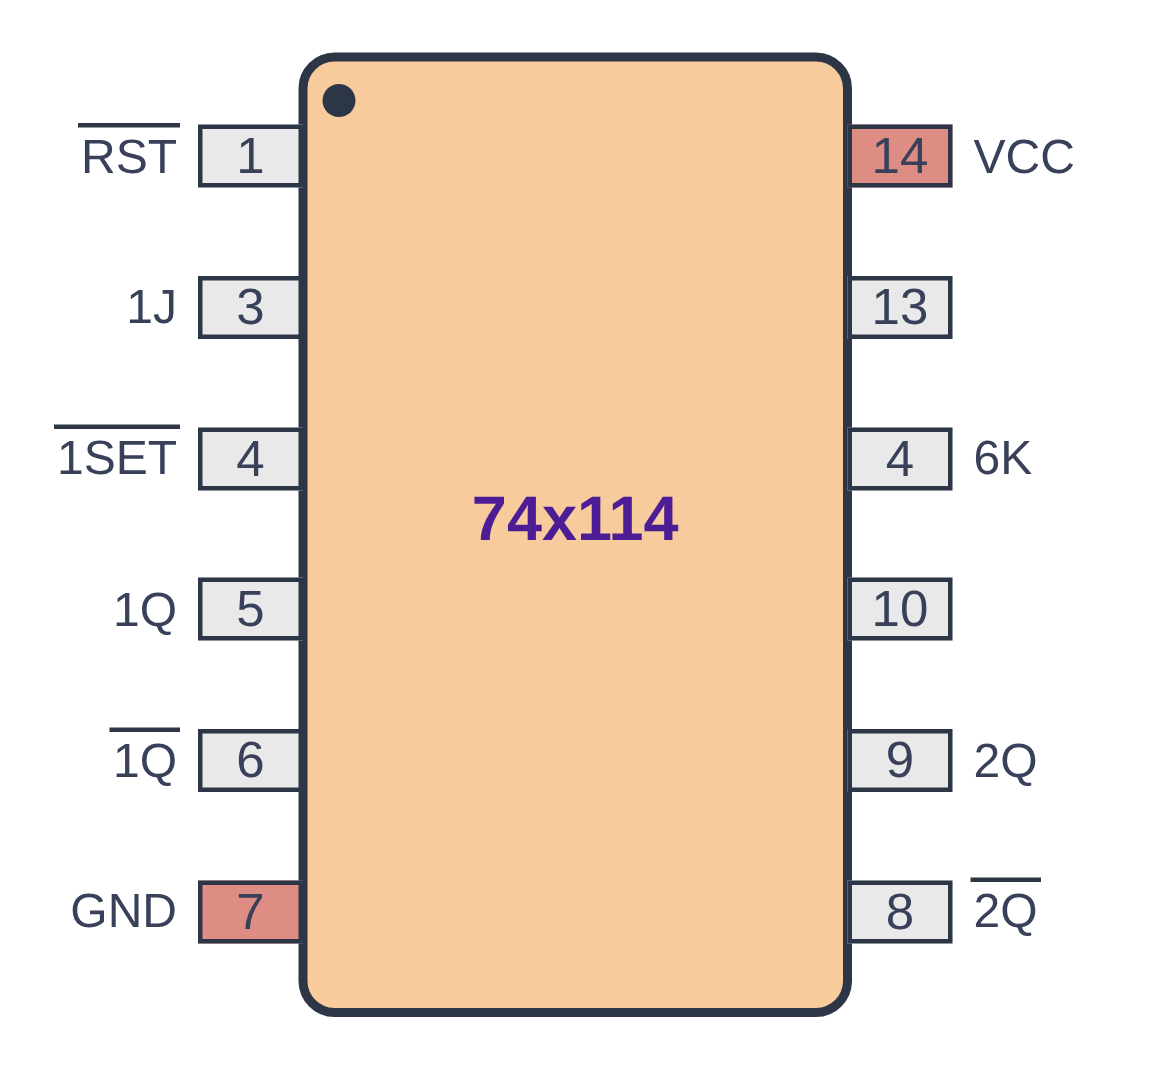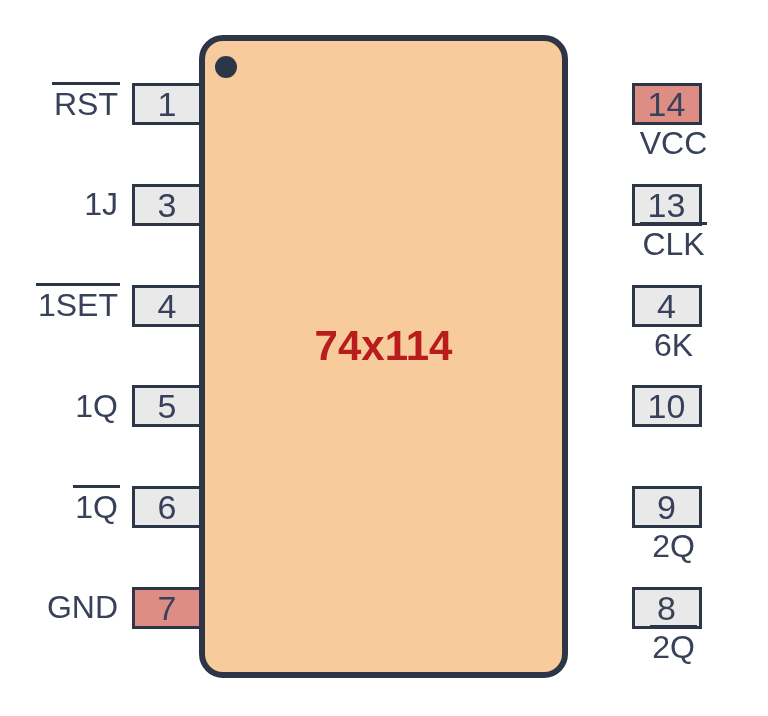--- a/index.html
+++ b/index.html
@@ -42,40 +42,40 @@
   }
   .chip-title {
     position: absolute;
     left: 0;
     right: 0;
     top: 284px;
     text-align: center;
     font-size: 42px;
     line-height: 42px;
     font-weight: bold;
-    color: #b91c1c;
+    color: #4c1d95;
     letter-spacing: 0px;
   }
   .pin-col {
     position: absolute;
     top: 83px;
     height: 546px;
     display: flex;
     flex-direction: column;
     justify-content: space-between;
   }
   .pin-col.left  { left: 0;     width: 202px; }
   .pin-col.right { left: 565px; width: 203px; }
   .pin-row {
     display: flex;
     align-items: center;
     height: 42px;
   }
   .pin-row.left  { justify-content: flex-end; }
-  .pin-row.right { justify-content: flex-start; flex-direction: column; }
+  .pin-row.right { justify-content: flex-start; }
   .pin-box {
     box-sizing: border-box;
     width: 70px;
     height: 42px;
     border: 3px solid var(--line);
     background: var(--pinfill);
     display: flex;
     align-items: center;
     justify-content: center;
     flex: 0 0 auto;
@@ -161,21 +161,20 @@
     <div class="pin-row right">
       <div class="pin-box power">
           <span class="pin-num">14</span>
         </div>
       <span class="pin-label"><span class="lbl">VCC</span></span>
     </div>
     <div class="pin-row right">
       <div class="pin-box">
           <span class="pin-num">13</span>
         </div>
-      <span class="pin-label"><span class="lbl ol">CLK</span></span>
     </div>
     <div class="pin-row right">
       <div class="pin-box">
           <span class="pin-num">4</span>
         </div>
       <span class="pin-label"><span class="lbl">6K</span></span>
     </div>
     <div class="pin-row right">
       <div class="pin-box">
           <span class="pin-num">10</span>

